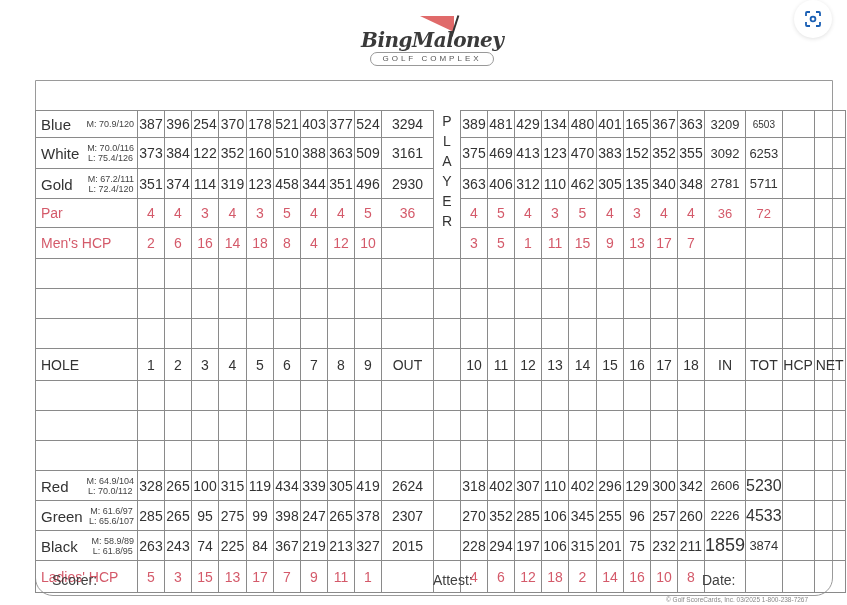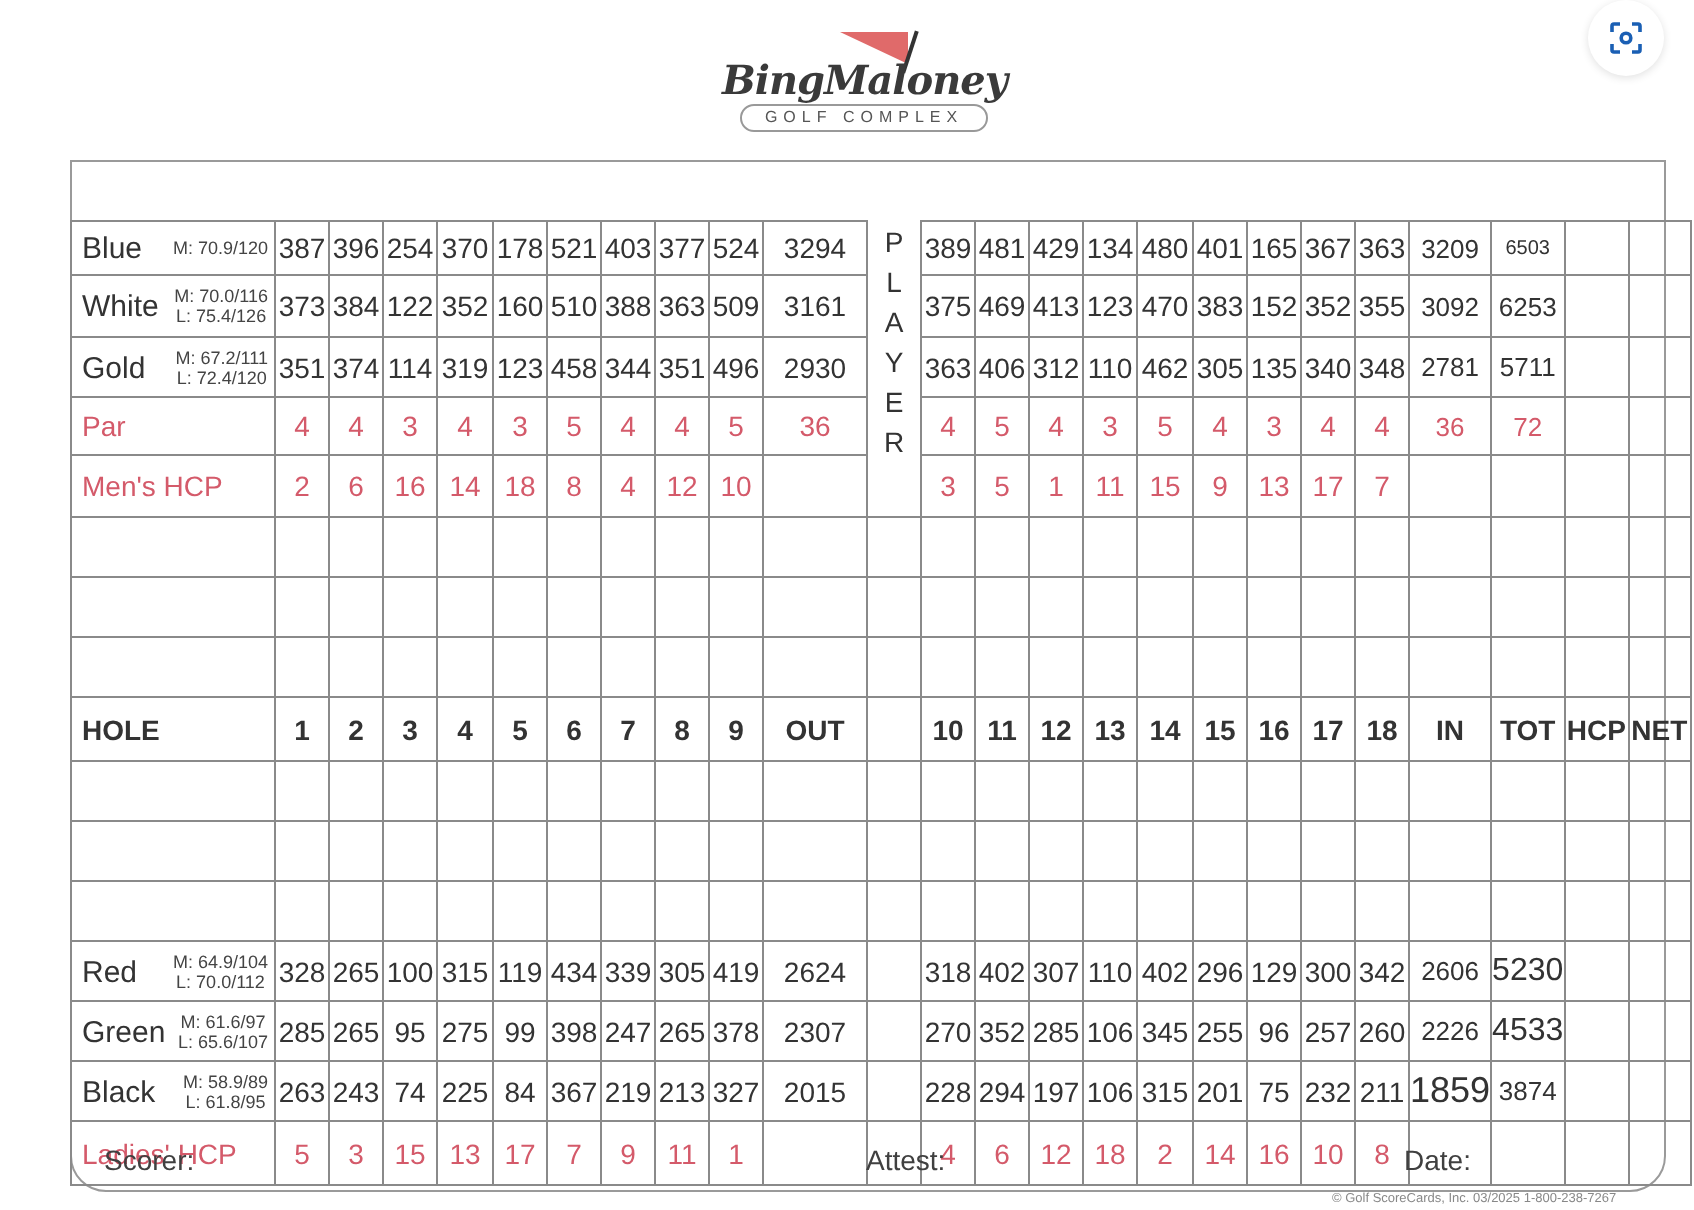--- a/index.html
+++ b/index.html
@@ -16,21 +16,21 @@
   .lens-btn { position:absolute; left:794px; top:0px; width:38px; height:38px; border-radius:50%; background:#fff;
               box-shadow:0 1px 4px rgba(0,0,0,0.12); display:flex; align-items:center; justify-content:center; cursor:pointer; }
   .card { position:absolute; left:35px; top:80px; width:796px; height:514px; border:1px solid #9a9a9a; border-radius:0 0 18px 18px; }
   table.grid { position:absolute; left:35px; top:94px; border-collapse:collapse; table-layout:fixed;margin-top:16px; }
   table.grid td { border:1px solid #8a8a8a; padding:0; text-align:center; font-size:14px; white-space:nowrap; overflow:hidden; color:#333; }
   td.lbl { text-align:left !important; padding-left:5px !important; position:relative; }
   .lbl-name { font-size:15px; color:#333; vertical-align:middle; }
   .lbl-rating { position:absolute; right:3px; top:50%; transform:translateY(-50%); font-size:9px; line-height:10px; text-align:center; color:#444; }
   .red { color:#d45a6a !important; }
   td.player { border-top:none !important; border-bottom:none !important; font-size:15px; line-height:20px; vertical-align:top; color:#444; }
-  .hole-row td { font-size:15px; font-weight:700; }
+  .hole-row td { font-size:15px; font-weight:400; }
   .footer-line { position:absolute; top:572px; font-size:14px; color:#404040; }
   .copyright { position:absolute; left:666px; top:596px; font-size:6.5px; color:#888; white-space:nowrap; }
 </style>
 </head>
 <body>
 
 <div class="logo">
   <div class="logo-flag"></div>
   <div class="logo-pole"></div>
   <div class="logo-text">BingMaloney</div>

